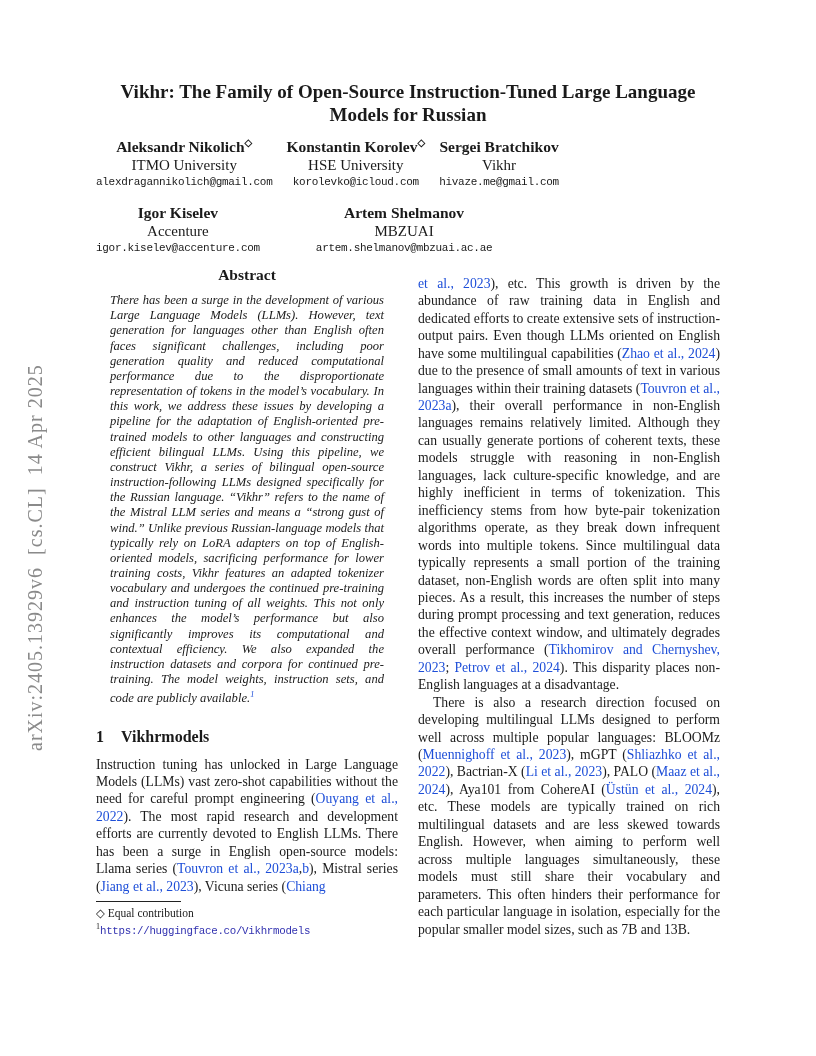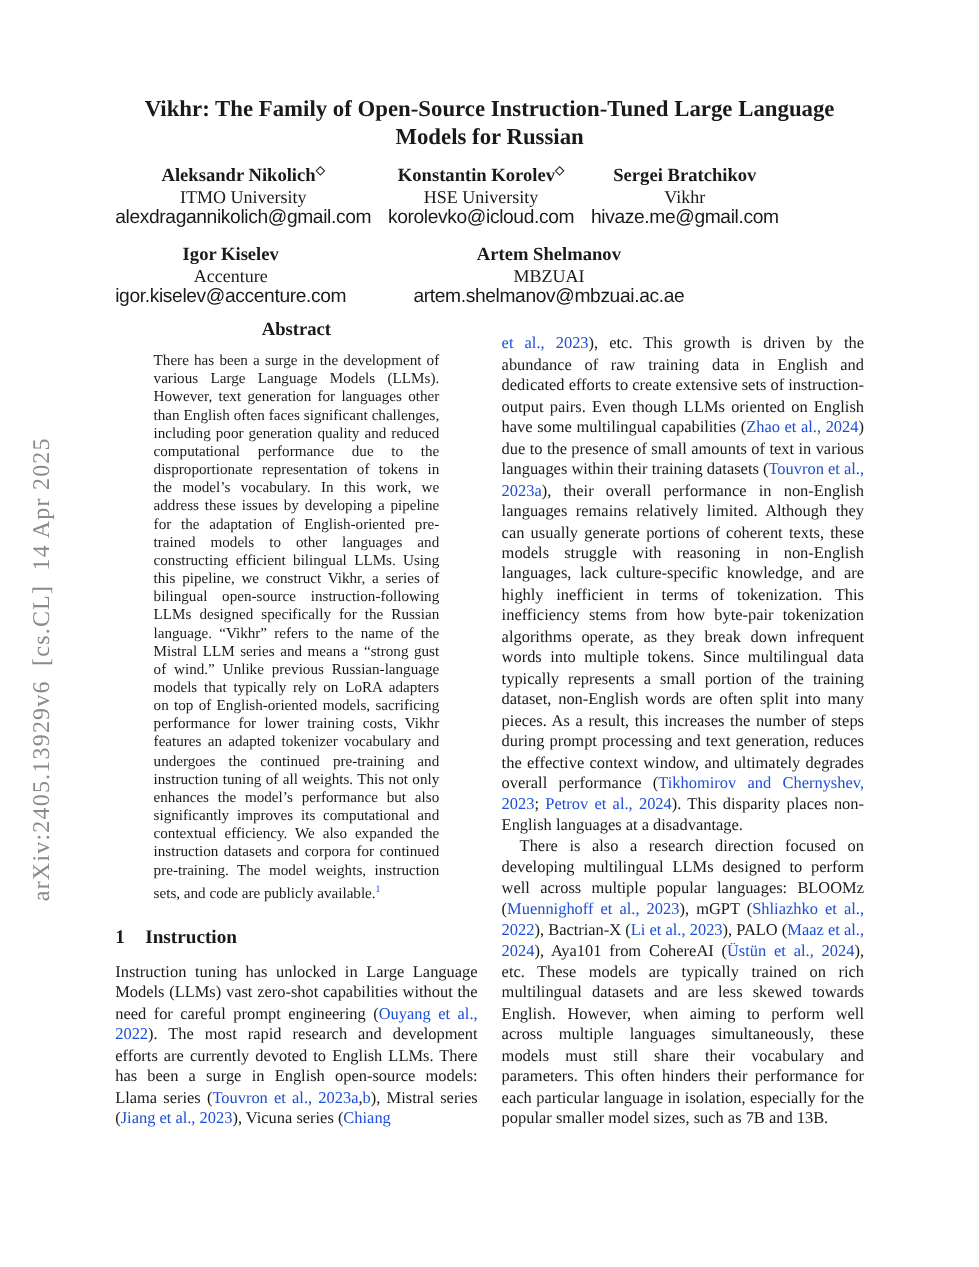--- a/index.html
+++ b/index.html
@@ -18,26 +18,26 @@
   .paper-title {
     text-align:center; font-weight:bold; font-size:19px; line-height:23px;
     margin:0 auto 8px auto;
   }
   .authors-row { display:flex; justify-content:flex-start; text-align:center; }
   .authors-row.row1 { gap:14px; margin-top:0; }
   .authors-row.row2 { gap:56px; margin-top:14px; }
   .author .name  { font-weight:bold; font-size:15.5px; line-height:18px; }
   .author .name sup { font-size:10px; }
   .author .affil { font-size:15px; line-height:18px; }
-  .author .email { font-family:Liberation Sans, sans-serif; font-size:16px; line-height:16px; letter-spacing:-0.3px; }
+  .author .email { font-family:Liberation Mono, monospace; font-size:11px; line-height:16px; letter-spacing:-0.3px; }
   .columns { display:flex; gap:20px; margin-top:10px; align-items:flex-end; }
   .col { width:302px; }
   .abstract-heading { text-align:center; font-weight:bold; font-size:15.5px; margin:0 0 9px 0; }
   .abstract-body {
-    margin:0 32px; font-size:12.6px; line-height:15.15px; text-align:justify;
+    margin:0 14px; font-size:12.6px; line-height:15.15px; text-align:justify;font-style:italic;
   }
   .section-heading { font-size:16px; font-weight:bold; margin:21px 0 10px 0; }
   .section-heading .sec-num { display:inline-block; width:25px; }
   .body-par {
     font-size:13.7px; line-height:17.45px; text-align:justify; margin:0;
   }
   .indent { text-indent:15px; }
   .cite { color:#1d4ed8; }
   sup.fnref { font-size:0.65em; }
   .footnote-block { margin-top:6px; }
@@ -94,25 +94,30 @@
       </div>
     </div>
 
     <div class="columns">
 
       <div class="col">
         <div class="abstract-heading">Abstract</div>
         <div class="abstract-body"><span>There has been a surge in the development of various Large Language Models (LLMs). However, text generation for languages other than English often faces significant challenges, including poor generation quality and reduced computational performance due to the disproportionate representation of tokens in the model’s vocabulary. In this work, we address these issues by developing a pipeline for the adaptation of English-oriented pre-trained models to other languages and constructing efficient bilingual LLMs. Using this pipeline, we construct Vikhr, a series of bilingual open-source instruction-following LLMs designed specifically for the Russian language. “Vikhr” refers to the name of the Mistral LLM series and means a “strong gust of wind.” Unlike previous Russian-language models that typically rely on LoRA adapters on top of English-oriented models, sacrificing performance for lower training costs, Vikhr features an adapted tokenizer vocabulary and undergoes the continued pre-training and instruction tuning of all weights. This not only enhances the model’s performance but also significantly improves its computational and contextual efficiency. We also expanded the instruction datasets and corpora for continued pre-training. The model weights, instruction sets, and code are publicly available.</span><sup class="cite fnref">1</sup></div>
 
         <div class="section-heading">
-          <span class="sec-num">1</span><span>Instruction</span>
+          <span class="sec-num">1</span><span>Vikhrmodels</span>
         </div>
 
         <p class="body-par"><span>Instruction tuning has unlocked in Large Language Models (LLMs) vast zero-shot capabilities without the need for careful prompt engineering (</span><span class="cite">Ouyang et al., 2022</span><span>). The most rapid research and development efforts are currently devoted to English LLMs. There has been a surge in English open-source models: Llama series (</span><span class="cite">Touvron et al., 2023a</span><span>,</span><span class="cite">b</span><span>), Mistral series (</span><span class="cite">Jiang et al., 2023</span><span>), Vicuna series (</span><span class="cite">Chiang</span></p>
 
+        <div class="footnote-block">
+          <div class="footnote-rule"></div>
+          <div class="footnote fn1"><span>◇ </span><span>Equal contribution</span></div>
+          <div class="footnote"><span class="fn-mark">1</span><span class="fn-url">https://huggingface.co/Vikhrmodels</span></div>
+        </div>
       </div>
 
       <div class="col">
         <p class="body-par"><span class="cite">et al., 2023</span><span>), etc. This growth is driven by the abundance of raw training data in English and dedicated efforts to create extensive sets of instruction-output pairs. Even though LLMs oriented on English have some multilingual capabilities (</span><span class="cite">Zhao et al., 2024</span><span>) due to the presence of small amounts of text in various languages within their training datasets (</span><span class="cite">Touvron et al., 2023a</span><span>), their overall performance in non-English languages remains relatively limited. Although they can usually generate portions of coherent texts, these models struggle with reasoning in non-English languages, lack culture-specific knowledge, and are highly inefficient in terms of tokenization. This inefficiency stems from how byte-pair tokenization algorithms operate, as they break down infrequent words into multiple tokens. Since multilingual data typically represents a small portion of the training dataset, non-English words are often split into many pieces. As a result, this increases the number of steps during prompt processing and text generation, reduces the effective context window, and ultimately degrades overall performance (</span><span class="cite">Tikhomirov and Chernyshev, 2023</span><span>; </span><span class="cite">Petrov et al., 2024</span><span>). This disparity places non-English languages at a disadvantage.</span></p>
         <p class="body-par indent"><span>There is also a research direction focused on developing multilingual LLMs designed to perform well across multiple popular languages: BLOOMz (</span><span class="cite">Muennighoff et al., 2023</span><span>), mGPT (</span><span class="cite">Shliazhko et al., 2022</span><span>), Bactrian-X (</span><span class="cite">Li et al., 2023</span><span>), PALO (</span><span class="cite">Maaz et al., 2024</span><span>), Aya101 from CohereAI (</span><span class="cite">Üstün et al., 2024</span><span>), etc. These models are typically trained on rich multilingual datasets and are less skewed towards English. However, when aiming to perform well across multiple languages simultaneously, these models must still share their vocabulary and parameters. This often hinders their performance for each particular language in isolation, especially for the popular smaller model sizes, such as 7B and 13B.</span></p>
       </div>
 
     </div>
   </div>
 </div>

